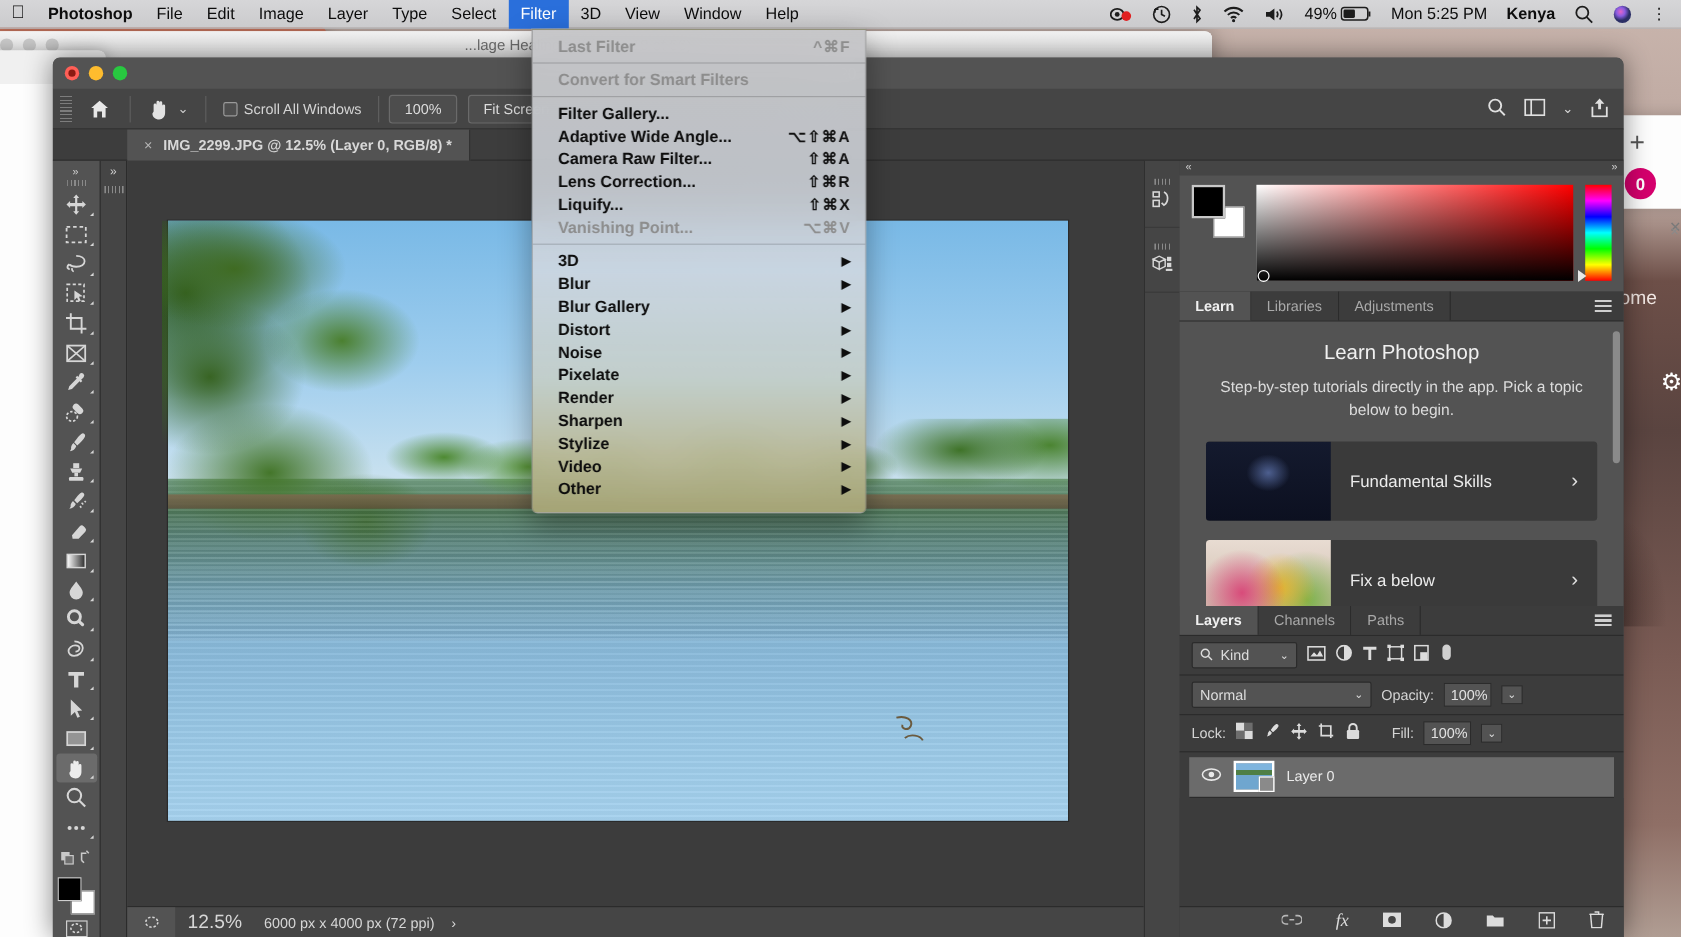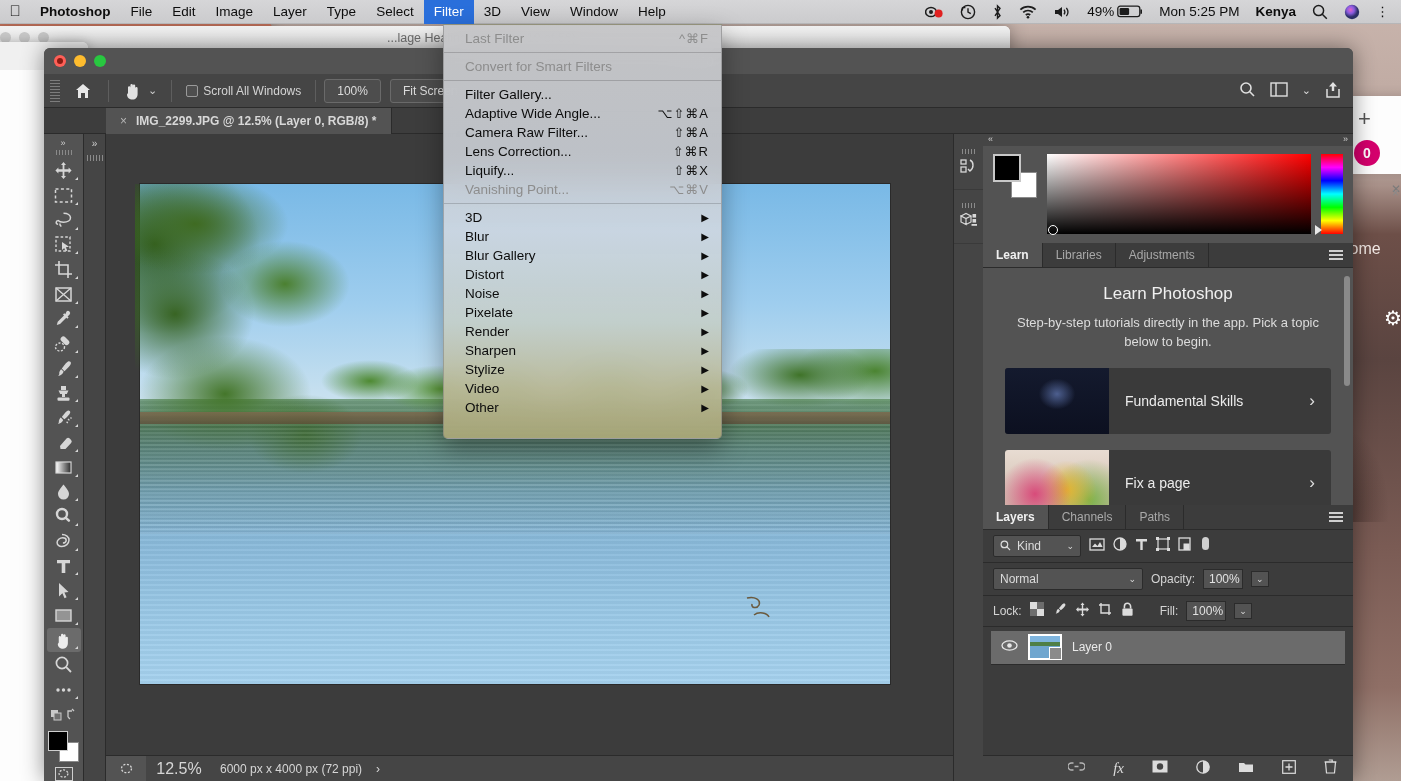--- a/index.html
+++ b/index.html
@@ -332,22 +332,22 @@
         rgba(198,198,200,.97) 0%,
         rgba(196,200,206,.95) 30%,
         rgba(205,214,224,.93) 50%,
         rgba(196,206,200,.92) 72%,
         rgba(186,184,150,.92) 88%,
         rgba(170,168,120,.93) 100%);
     backdrop-filter: blur(14px);
     border:1px solid rgba(120,120,120,.5);
     border-radius:0 0 5px 5px;
     box-shadow:0 10px 26px rgba(0,0,0,.35);
-    padding:4px 0 21px 0;
-    font-size:13.5px; color:#0c0c0c;
+    padding:4px 0 10px 0;
+    font-size:13.5px; color:#0c0c0c;font-weight:bold;
   }
   .fmi{ display:flex; align-items:center; height:19px; padding:0 12px 0 21px; white-space:nowrap;}
   .fmi .lbl{ flex:1; }
   .fmi .key{ font-size:13px; color:#111; letter-spacing:1px; }
   .fmi.disabled .lbl, .fmi.disabled .key{ color:#8d8d8d; }
   .fmi .arrow{ font-size:10px; color:#0d0d0d; }
   .fsep{ height:1px; background:rgba(0,0,0,.17); margin:4px 0; }
 </style>
 </head>
 <body>
@@ -727,21 +727,21 @@
           <div class="learn-inner">
             <div class="learn-title">Learn Photoshop</div>
             <div class="learn-sub">Step-by-step tutorials directly in the app. Pick a topic below to begin.</div>
             <div class="learn-card">
               <div class="lc-thumb t1"></div>
               <div class="lc-label">Fundamental Skills</div>
               <div class="lc-chev">›</div>
             </div>
             <div class="learn-card">
               <div class="lc-thumb t2"></div>
-              <div class="lc-label">Fix a page</div>
+              <div class="lc-label">Fix a below</div>
               <div class="lc-chev">›</div>
             </div>
           </div>
           <div class="learn-scroll"></div>
         </div>
 
         <div class="panel-tabs">
           <div class="ptab active">Layers</div>
           <div class="ptab">Channels</div>
           <div class="ptab">Paths</div>

